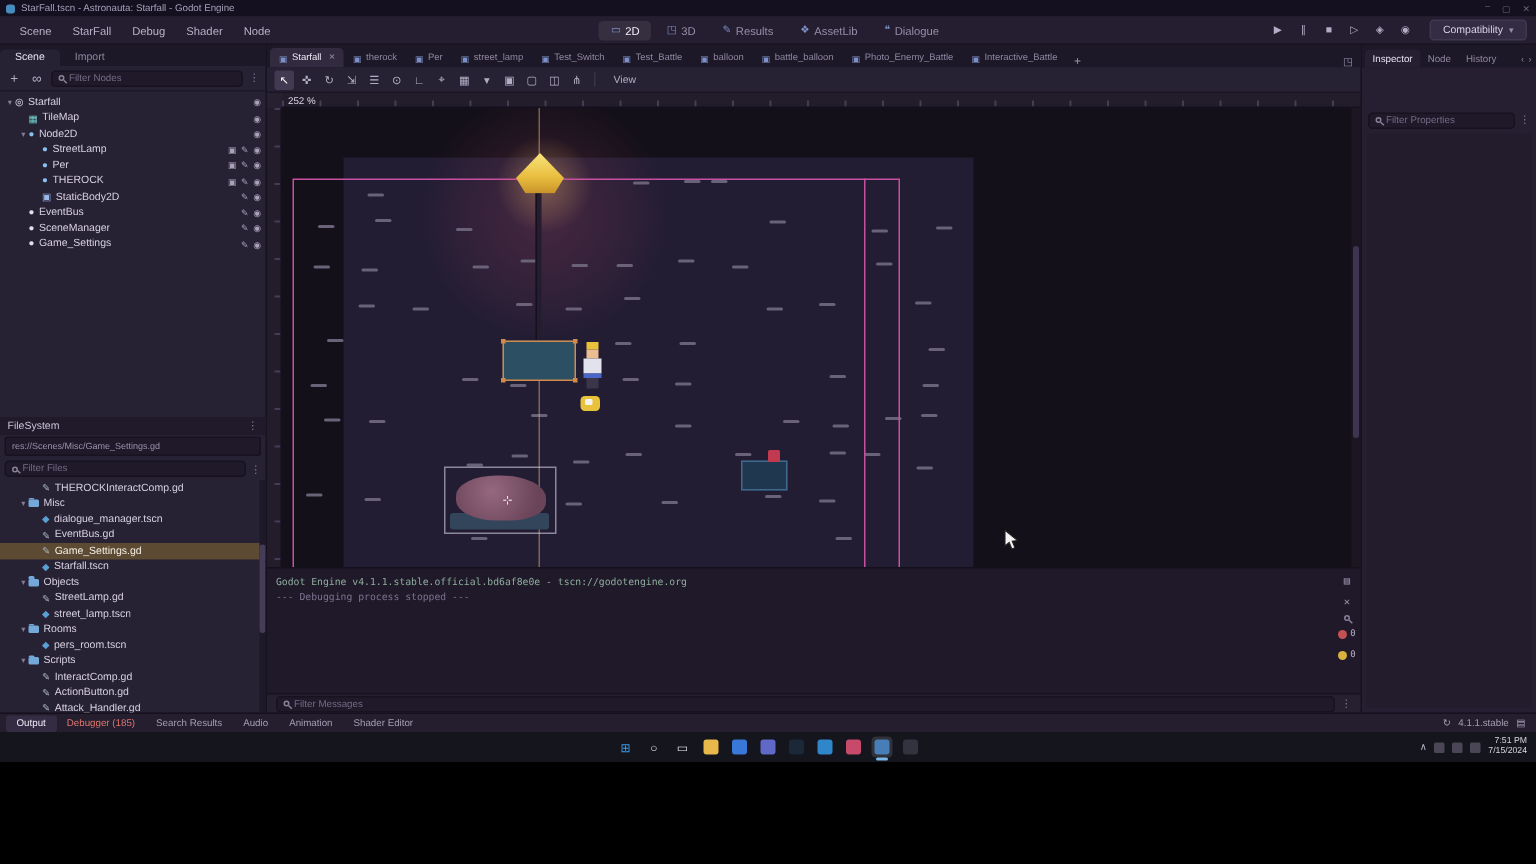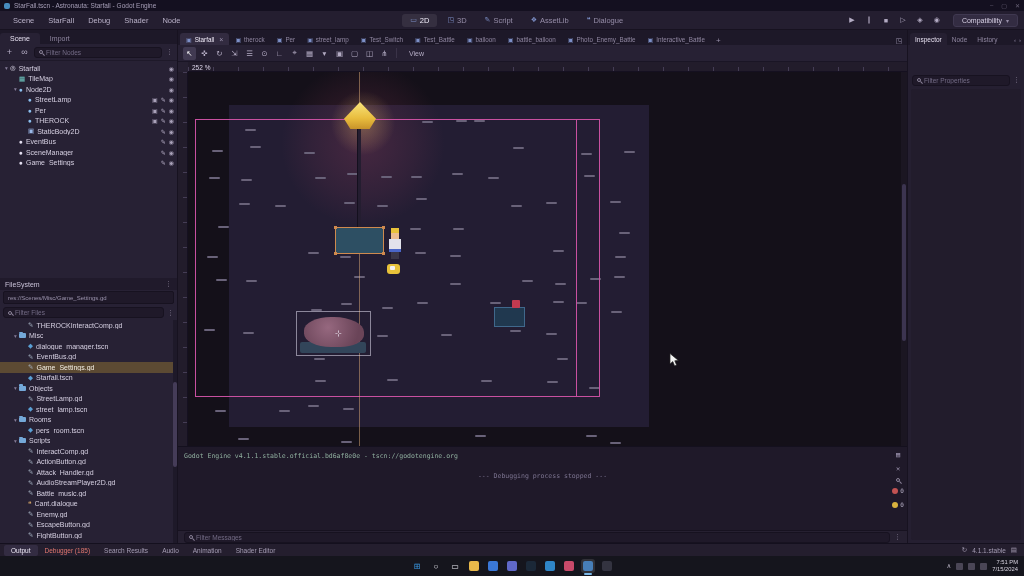--- a/index.html
+++ b/index.html
@@ -1,17 +1,17 @@
 <!DOCTYPE html>
 <html><head>
 <meta charset="utf-8">
 <style>
   html,body{margin:0;padding:0;background:#000;}
   *{box-sizing:border-box;}
-  .app{width:1024px;height:576px;display:flex;flex-direction:column;overflow:hidden;
+  .app{width:1024px;height:508px;display:flex;flex-direction:column;overflow:hidden;
        font-family:"Liberation Sans",sans-serif;color:#cfc8dc;background:#272134;position:relative;}
 
   
   .titlebar{height:11px;background:#141020;display:flex;align-items:center;padding:0 4px;flex:0 0 auto;}
   .titlebar .tb-ic{width:6px;height:6px;background:#478cbf;border-radius:2px;margin-right:4px;}
   .titlebar .tb-text{font-size:6.5px;color:#a79fb8;white-space:nowrap;}
   .titlebar .tb-right{margin-left:auto;display:flex;gap:8px;font-size:6px;color:#6a6378;}
 
   
   .menubar{height:19px;background:#241e30;border-bottom:1px solid #171220;display:flex;align-items:center;padding:0 6px;flex:0 0 auto;}
@@ -126,21 +126,21 @@
   .chest{position:absolute;left:316px;top:245px;width:31px;height:20px;background:#20384f;border:1px solid #40688c;}
   .chest-red{position:absolute;left:334px;top:238px;width:8px;height:8px;background:#c23a50;border-radius:1px;}
   .vcursor{position:absolute;left:491px;top:291px;z-index:9;}
   .vp-scrollbar{position:absolute;right:0;top:10px;bottom:0;width:6px;background:#1b1622;}
   .vp-scrollbar i{position:absolute;left:1px;width:4px;top:30%;height:42%;background:#3c3450;border-radius:2px;}
 
   
   .console{height:97px;flex:0 0 auto;background:#1f1929;border-top:1px solid #14101e;display:flex;flex-direction:column;}
   .console-body{flex:1;position:relative;overflow:hidden;font-family:"DejaVu Sans Mono",monospace;font-size:6.5px;line-height:10px;padding:4px 6px;}
   .cline-engine{color:#8fae9e;white-space:nowrap;}
-  .cline-muted{color:#7c7490;margin-top:10px;white-space:nowrap;text-align:center;}
+  .cline-muted{color:#7c7490;margin-top:0;white-space:nowrap;}
   .console-icons{position:absolute;right:2px;top:3px;display:flex;flex-direction:column;gap:4px;align-items:center;width:14px;}
   .cic{font-size:7px;color:#9a92ac;}
   .badge{display:flex;align-items:center;gap:2px;font-size:6px;color:#b9b1c8;}
   .badge i{width:6px;height:6px;border-radius:50%;display:inline-block;}
   .badge.err i{background:#c25252;} .badge.warn i{background:#d8b13e;}
   .console-filter{height:13px;background:#262031;border-top:1px solid #171220;display:flex;align-items:center;gap:4px;padding:0 6px;flex:0 0 auto;}
 
   
   .right-dock{width:117px;flex:0 0 auto;background:#251f31;border-left:1px solid #171220;display:flex;flex-direction:column;}
   .rtabs{height:15px;background:#1d1828;display:flex;align-items:flex-end;padding-left:2px;flex:0 0 auto;}
@@ -198,21 +198,21 @@
         <div class="ctab active">
           <div class="ctab-ic" style="display: inline;">▭</div>
           <div style="display: inline;">2D</div>
         </div>
         <div class="ctab">
           <div class="ctab-ic" style="display: inline;">◳</div>
           <div style="display: inline;">3D</div>
         </div>
         <div class="ctab">
           <div class="ctab-ic" style="display: inline;">✎</div>
-          <div style="display: inline;">Script</div>
+          <div style="display: inline;">Results</div>
         </div>
         <div class="ctab">
           <div class="ctab-ic" style="display: inline;">❖</div>
           <div style="display: inline; text-align: right;">AssetLib</div>
         </div>
         <div class="ctab">
           <div class="ctab-ic" style="display: inline;">❝</div>
           <div style="display: inline;">Dialogue</div>
         </div>
       </div>

